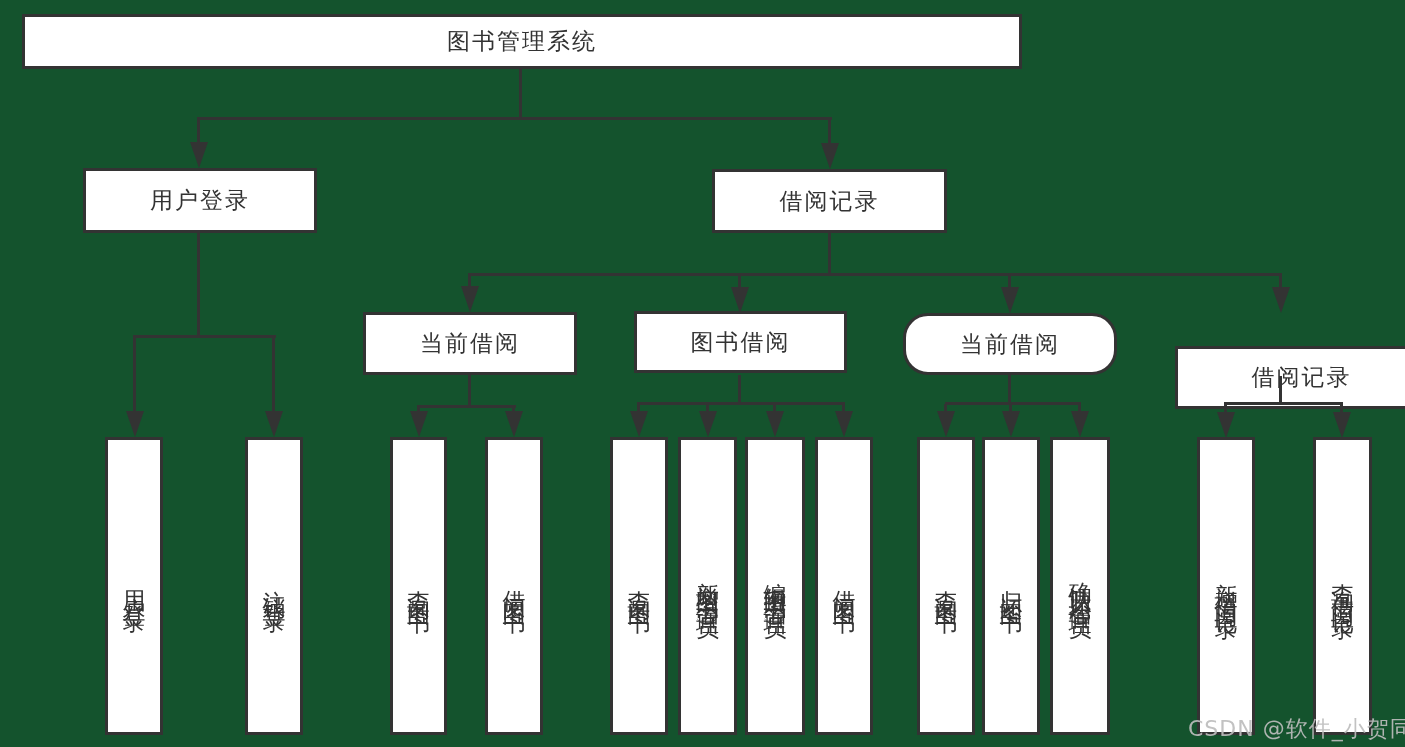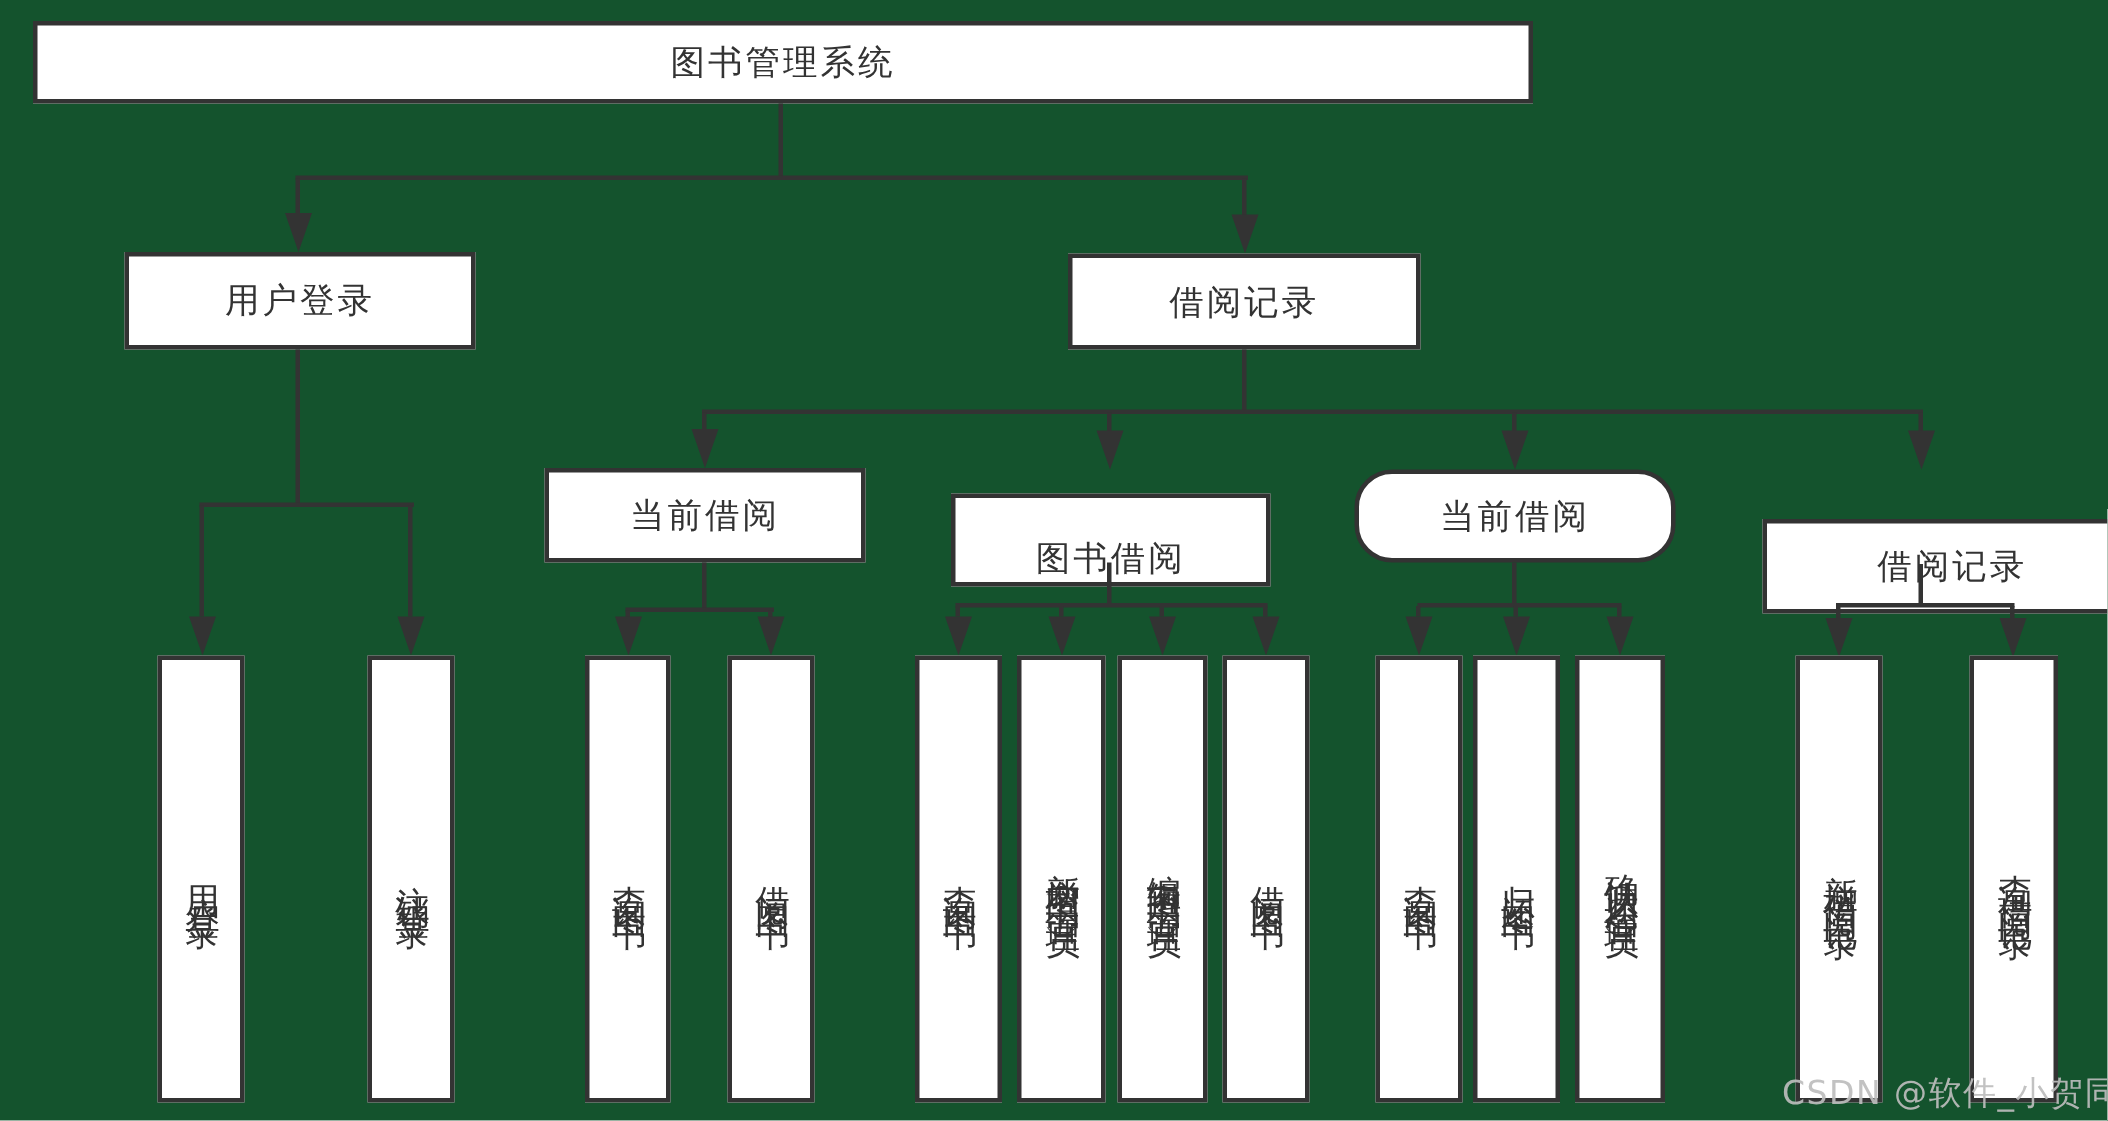--- a/index.html
+++ b/index.html
@@ -65,21 +65,21 @@
   <div class="vl" style="left:738px;top:275px;height:13px;"></div>
   <div class="arr" style="left:731px;top:287px;"></div>
   <div class="vl" style="left:1008px;top:275px;height:13px;"></div>
   <div class="arr" style="left:1001px;top:287px;"></div>
   <div class="vl" style="left:1279px;top:275px;height:13px;"></div>
   <div class="arr" style="left:1272px;top:287px;"></div>
 
   <div class="box" style="left:363px;top:312px;width:214px;height:63px;">
     <span class="hlabel">当前借阅</span>
   </div>
-  <div class="box" style="left:634px;top:329px;width:213px;height:62px;align-items:flex-end;">
+  <div class="box" style="left:634px;top:311px;width:213px;height:62px;">
     <span class="hlabel">图书借阅</span>
   </div>
   <div class="box" style="left:903px;top:313px;width:214px;height:62px;border-radius:25px;">
     <span class="hlabel">当前借阅</span>
   </div>
   <div class="box" style="left:1175px;top:313px;width:253px;height:63px;margin-top:33px;">
     <span class="hlabel">借阅记录</span>
   </div>
 
   <div class="vl" style="left:468px;top:375px;height:32px;"></div>

